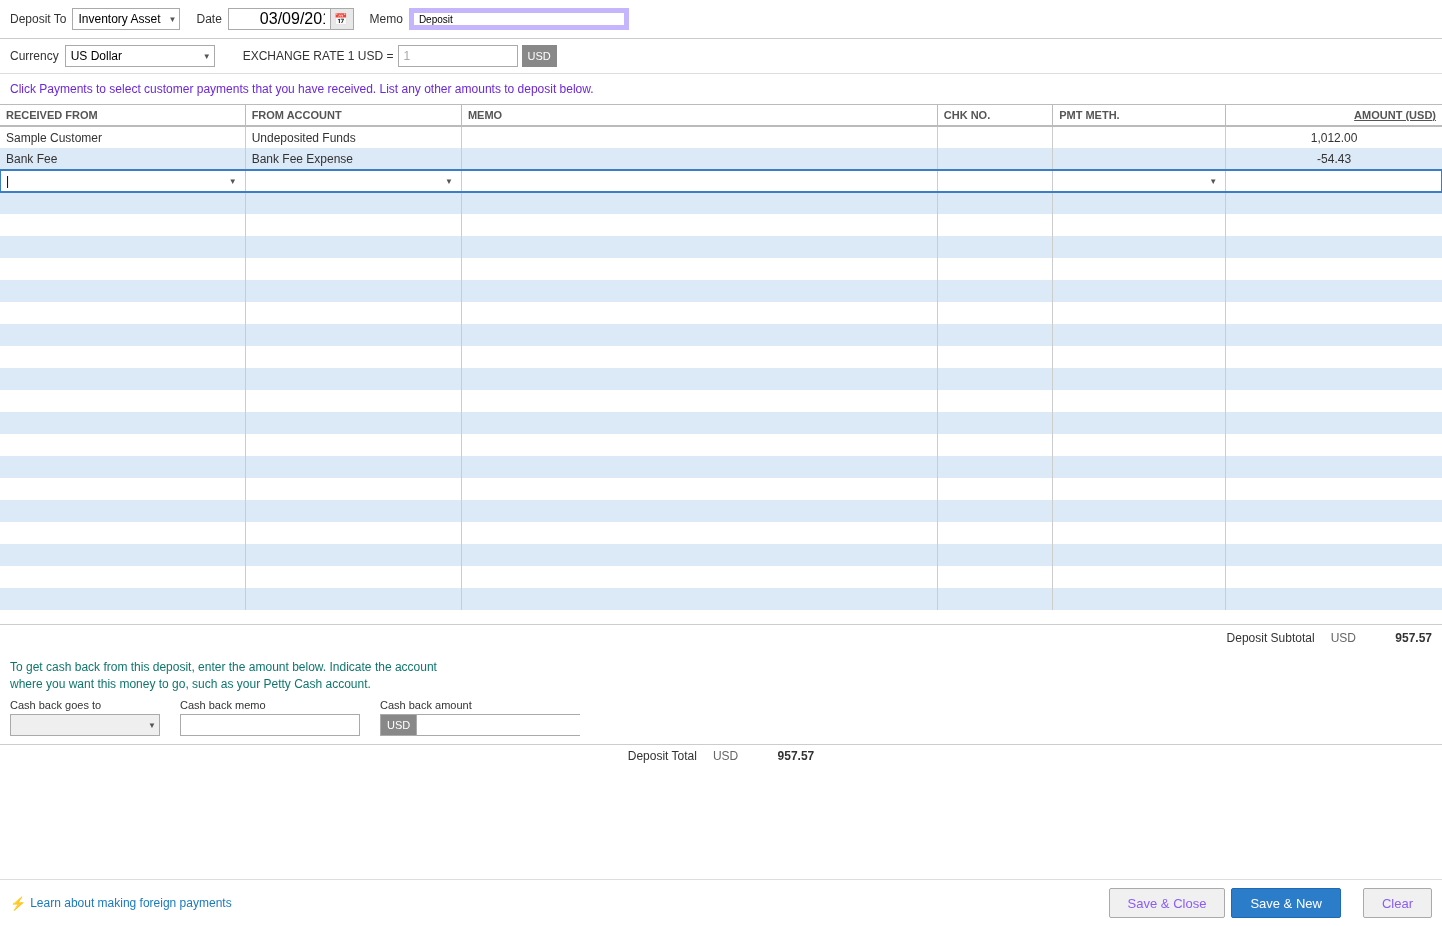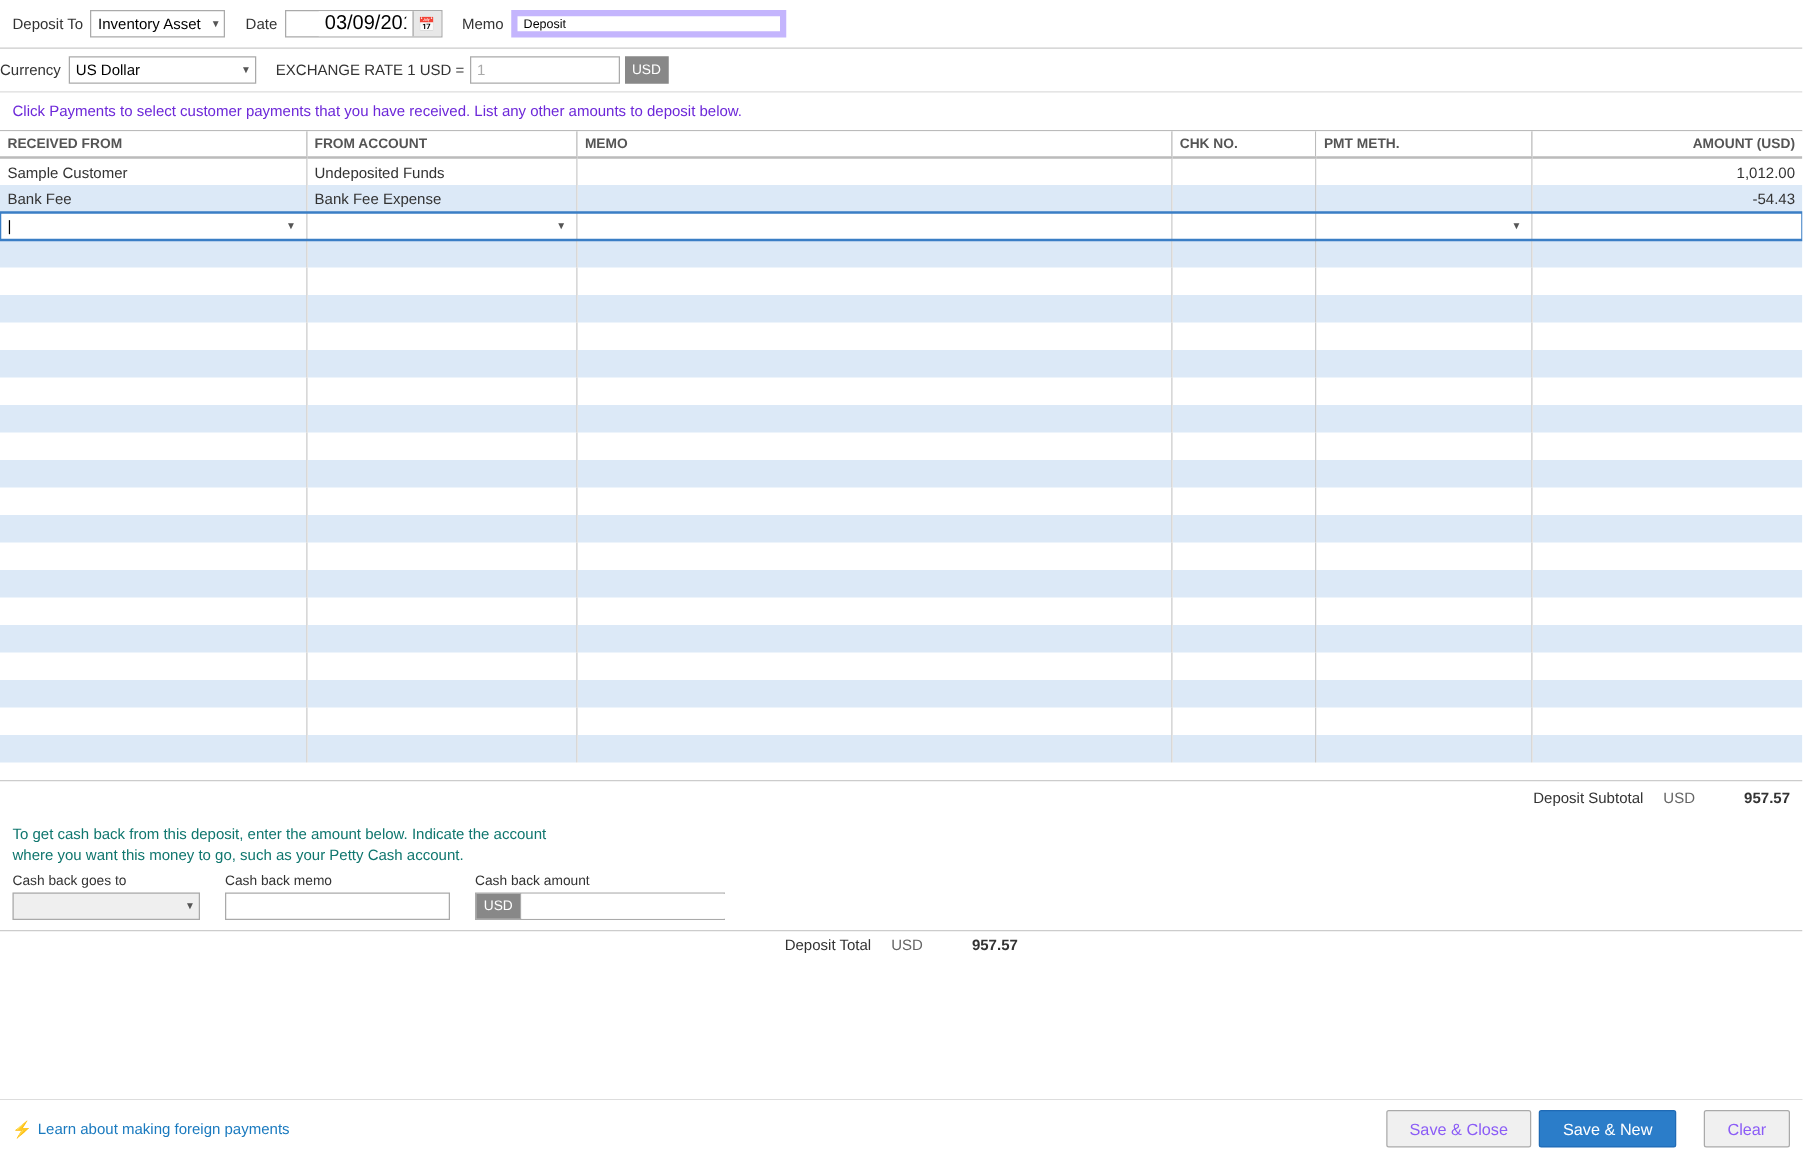--- a/index.html
+++ b/index.html
@@ -92,22 +92,22 @@
       background: #e8e8e8;
       border-left: 1px solid #aaa;
       height: 100%;
       display: flex;
       align-items: center;
       font-size: 11px;
     }
 
     .currency-row {
       display: flex;
-      padding: 6px 0;
-      gap: 16px;
+      padding: 6px 10px;
+      gap: 28px;
       border-bottom: 1px solid #ddd;
     }
 
     .exchange-rate-wrapper {
       display: flex;
       align-items: center;
       gap: 4px;
     }
 
     .exchange-input {
@@ -188,21 +188,21 @@
       font-size: 12px;
       height: 22px;
       vertical-align: middle;
       overflow: hidden;
       text-overflow: ellipsis;
       white-space: nowrap;
     }
 
     tbody td:last-child {
       border-right: none;
-      text-align: right;
+      text-align: center;
     }
 
     .cell-select-wrapper {
       position: relative;
       display: inline-block;
       width: 100%;
     }
 
     .cell-select-wrapper::after {
       content: '▼';
@@ -413,21 +413,21 @@
       background: #2b7dc9;
       color: #fff;
       border-color: #1f6ab5;
     }
 
     .col-received { width: 17%; }
     .col-from { width: 15%; }
     .col-memo { width: 33%; }
     .col-chk { width: 8%; }
     .col-pmt { width: 12%; }
-    .col-amount { width: 15%; }
+    .col-amount { width: 15%; text-decoration: underline; }
   </style>
 </head>
 <body>
 
 <div class="top-bar">
   <div class="field-group">
     <span class="field-label">Deposit To</span>
     <div class="select-wrapper">
       <select class="select-field">
         <option>Inventory Asset</option>

